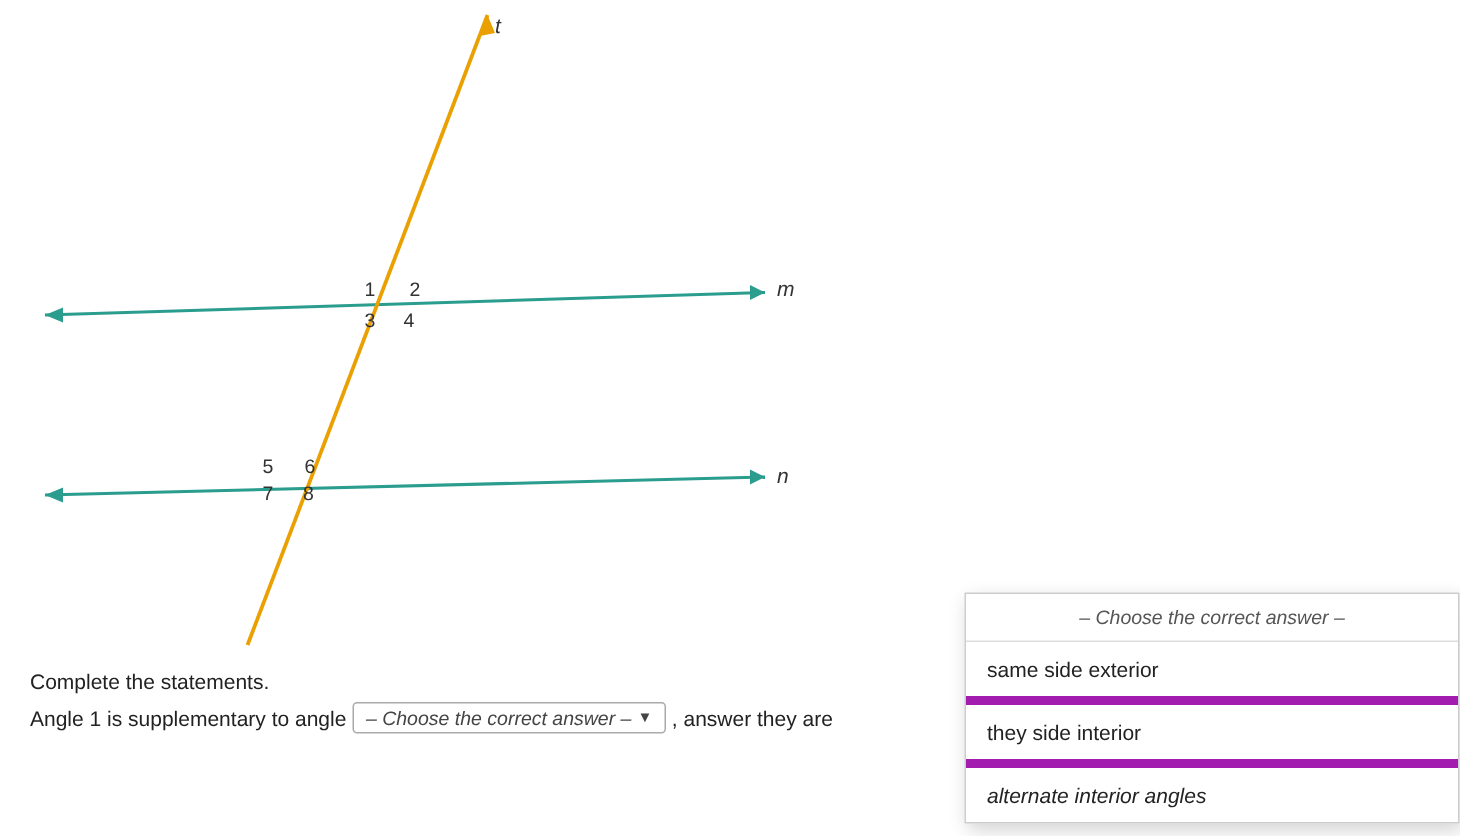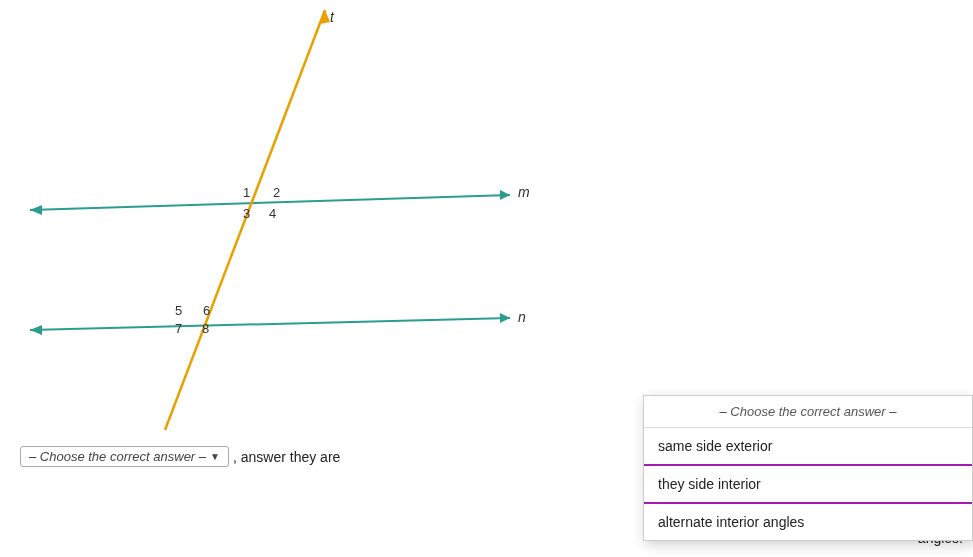--- a/index.html
+++ b/index.html
@@ -81,28 +81,29 @@
       border-bottom: 1px solid #ddd;
       padding: 8px 14px;
       font-style: italic;
       color: #555;
       font-size: 13px;
       text-align: center;
     }
 
     .dropdown-option {
       padding: 10px 14px;
-      border-bottom: 2px solid #a21caf;
+      border-bottom: 6px solid #a21caf;
       font-size: 14px;
       color: #222;
       cursor: pointer;
     }
 
     .dropdown-option:last-child {
       border-bottom: none;
+      font-style: italic;
     }
 
     
     .angles-text {
       position: absolute;
       top: 530px;
       right: 10px;
       font-size: 14px;
       color: #222;
     }
@@ -145,21 +146,23 @@
 
     <text x="330" y="22" font-size="14" fill="#333" font-family="Arial" font-style="italic">t</text>
 
     <text x="518" y="197" font-size="14" fill="#333" font-family="Arial" font-style="italic">m</text>
 
     <text x="518" y="322" font-size="14" fill="#333" font-family="Arial" font-style="italic">n</text>
   </svg>
 </div>
 
 <div class="text-area">
+  <p>Complete the statements.</p>
   <div class="statement-line">
+    <span>Angle 1 is supplementary to angle</span>
     <button class="dropdown-btn">
       <span>– Choose the correct answer –</span>
       <span class="arrow">▼</span>
     </button>
     <span>, answer they are</span>
   </div>
 </div>
 
 <div class="dropdown-panel">
   <div class="dropdown-header">– Choose the correct answer –</div>

